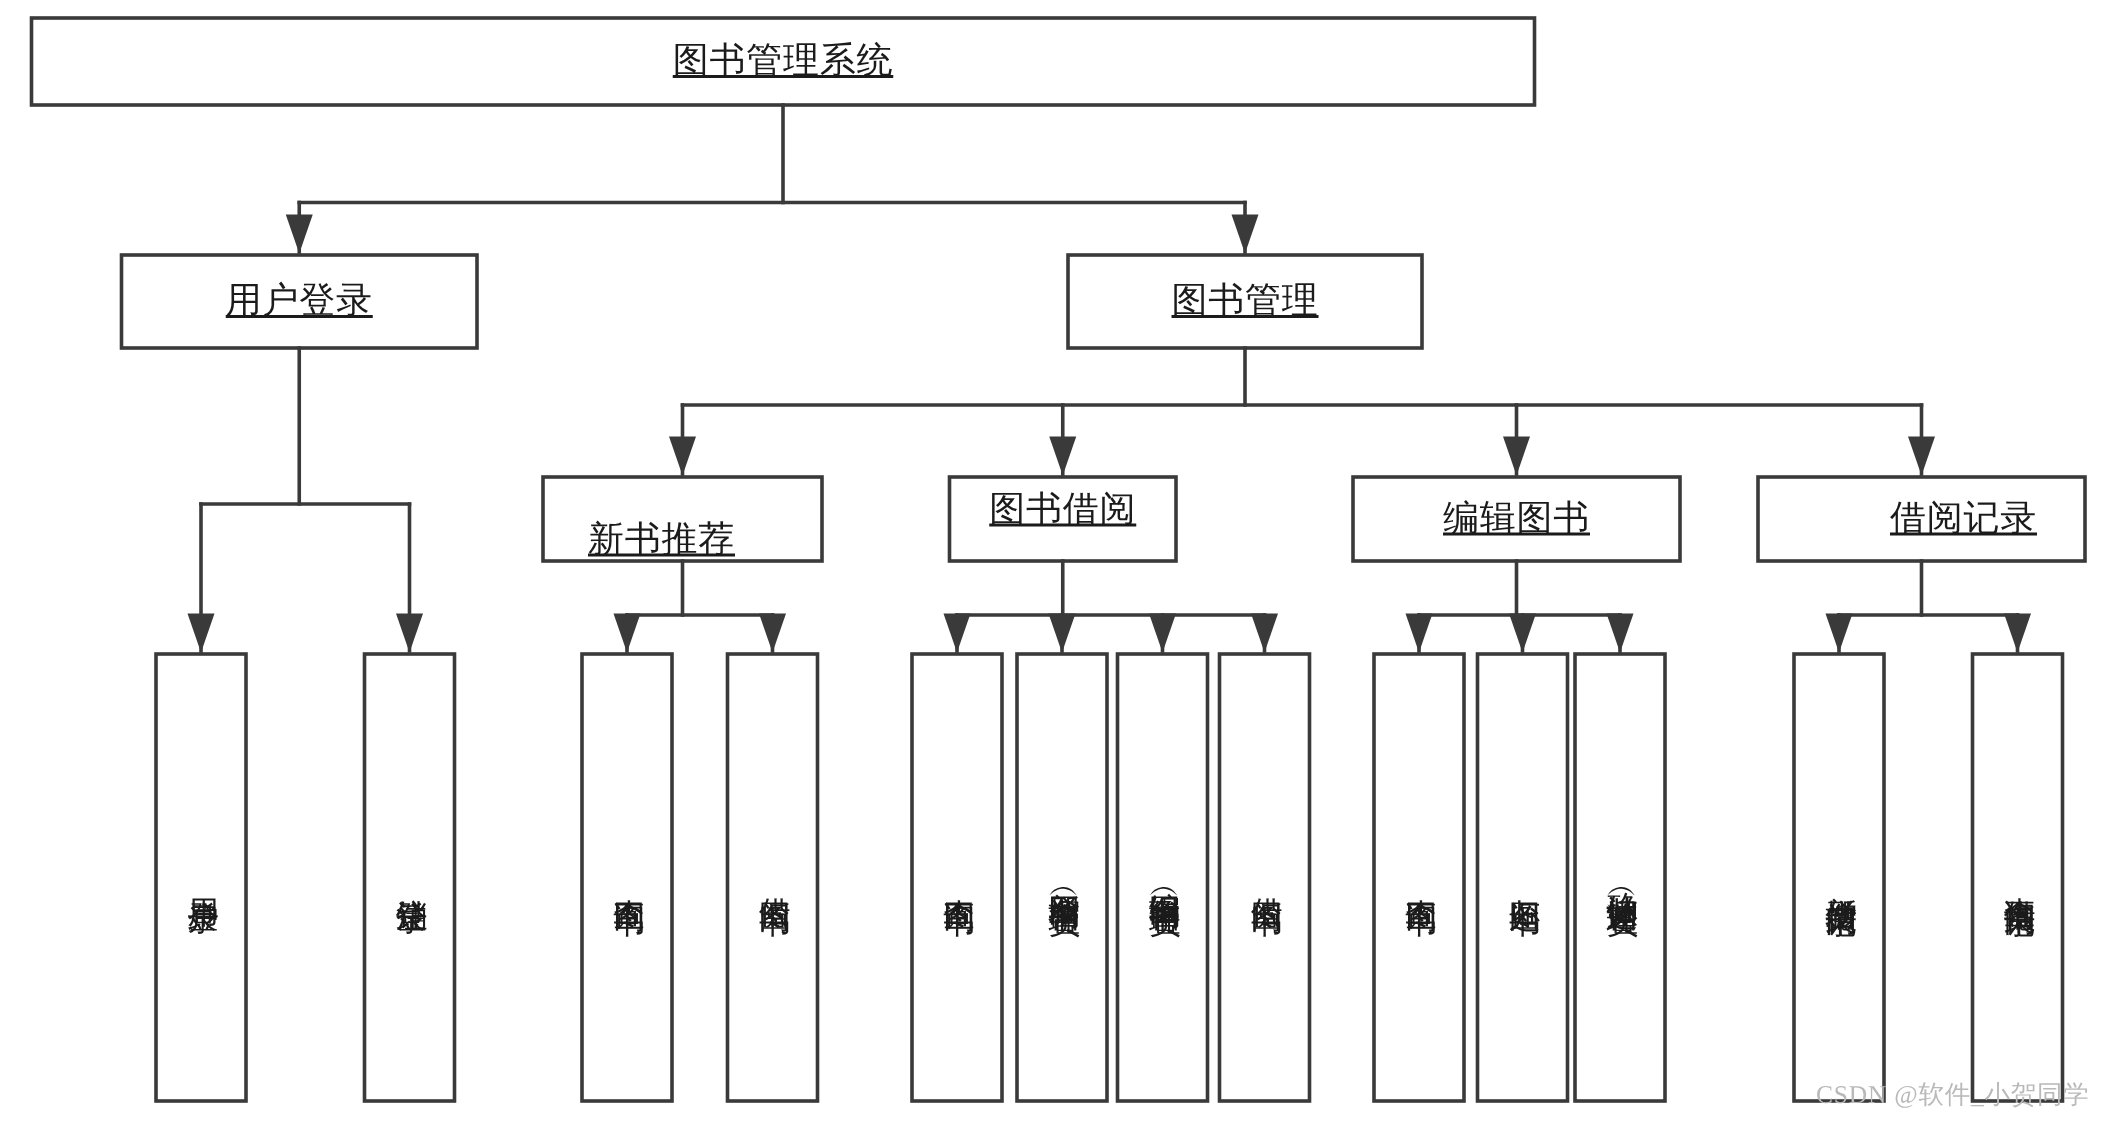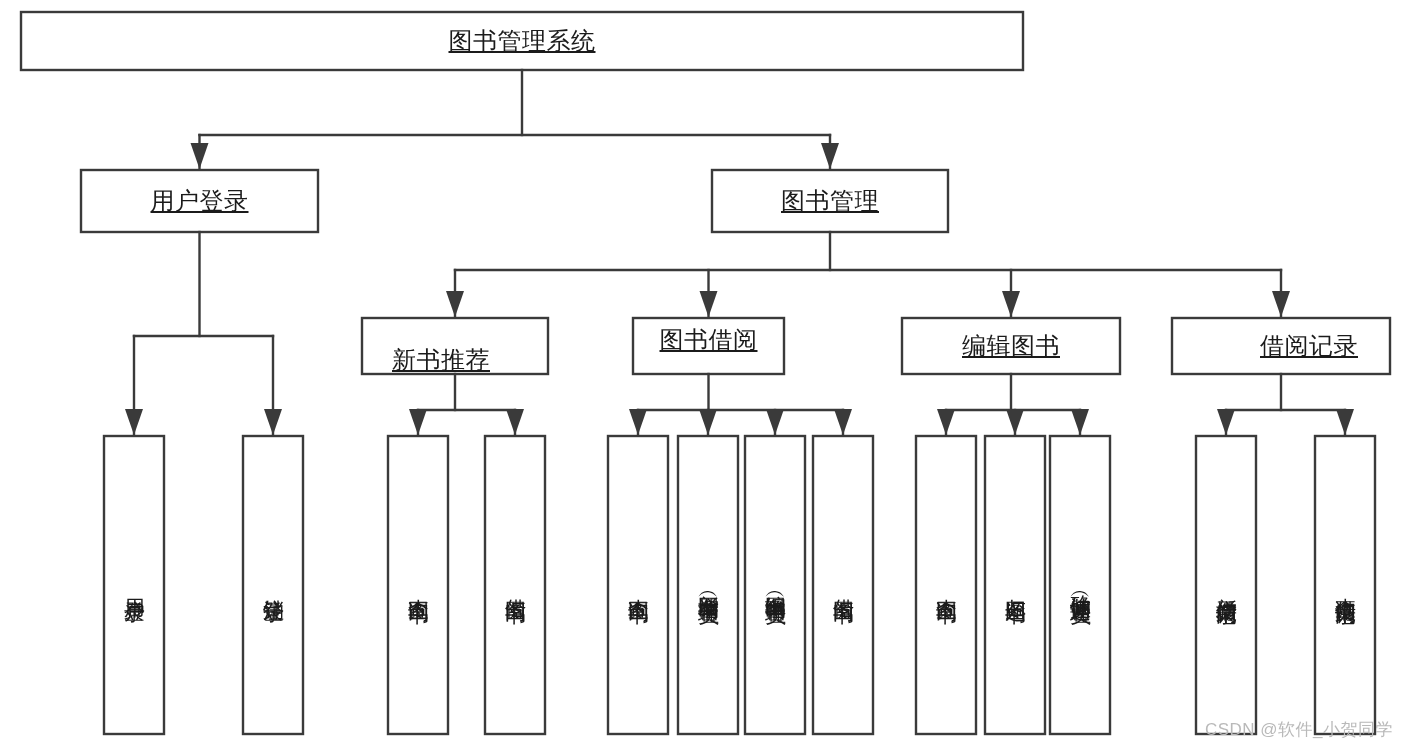--- a/index.html
+++ b/index.html
@@ -62,21 +62,21 @@
     font-size: 21px;
     line-height: 1.28;
     letter-spacing: 1.5px;
   }
   .watermark {
     position: absolute;
     right: 12px;
     bottom: 6px;
     font-size: 17px;
     color: #b9b9b9;
-    font-family: Liberation Sans, sans-serif;
+    font-family: Liberation Serif, serif;
     white-space: nowrap;
     letter-spacing: 0.5px;
   }
 </style>
 </head>
 <body>
 
 <div id="canvas">
 
   <svg class="diagram" viewBox="0 0 1405 747">

